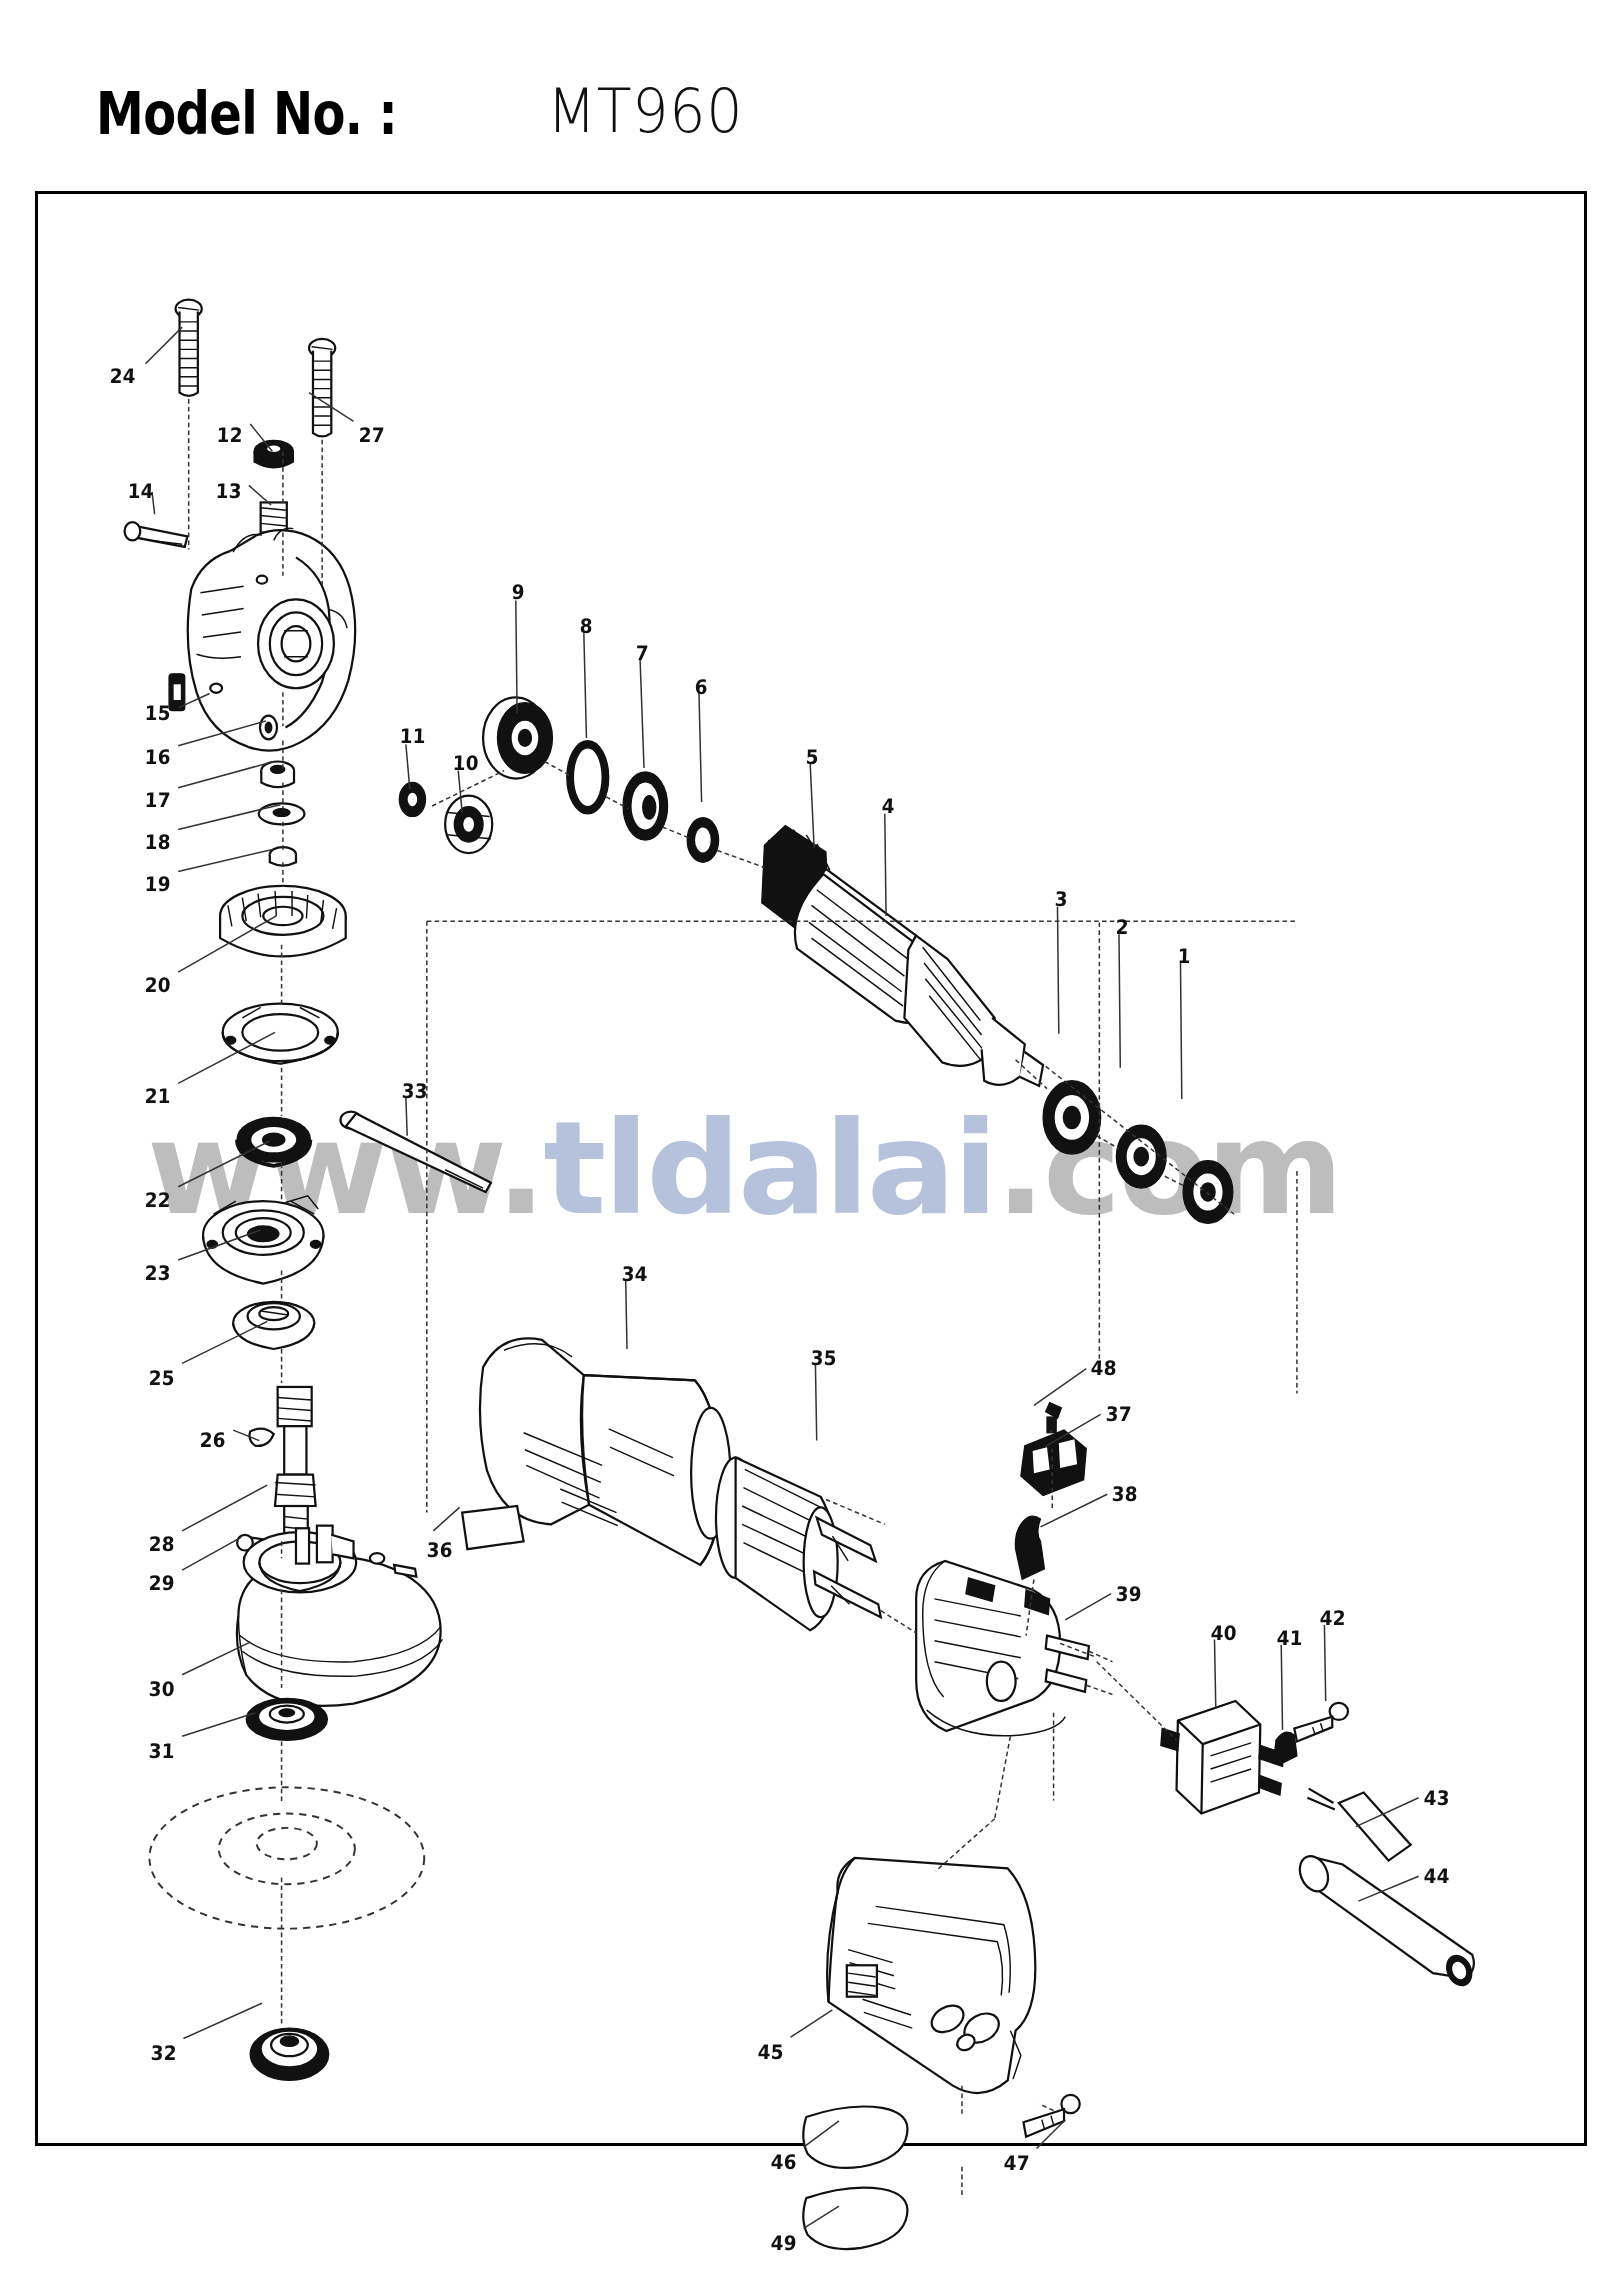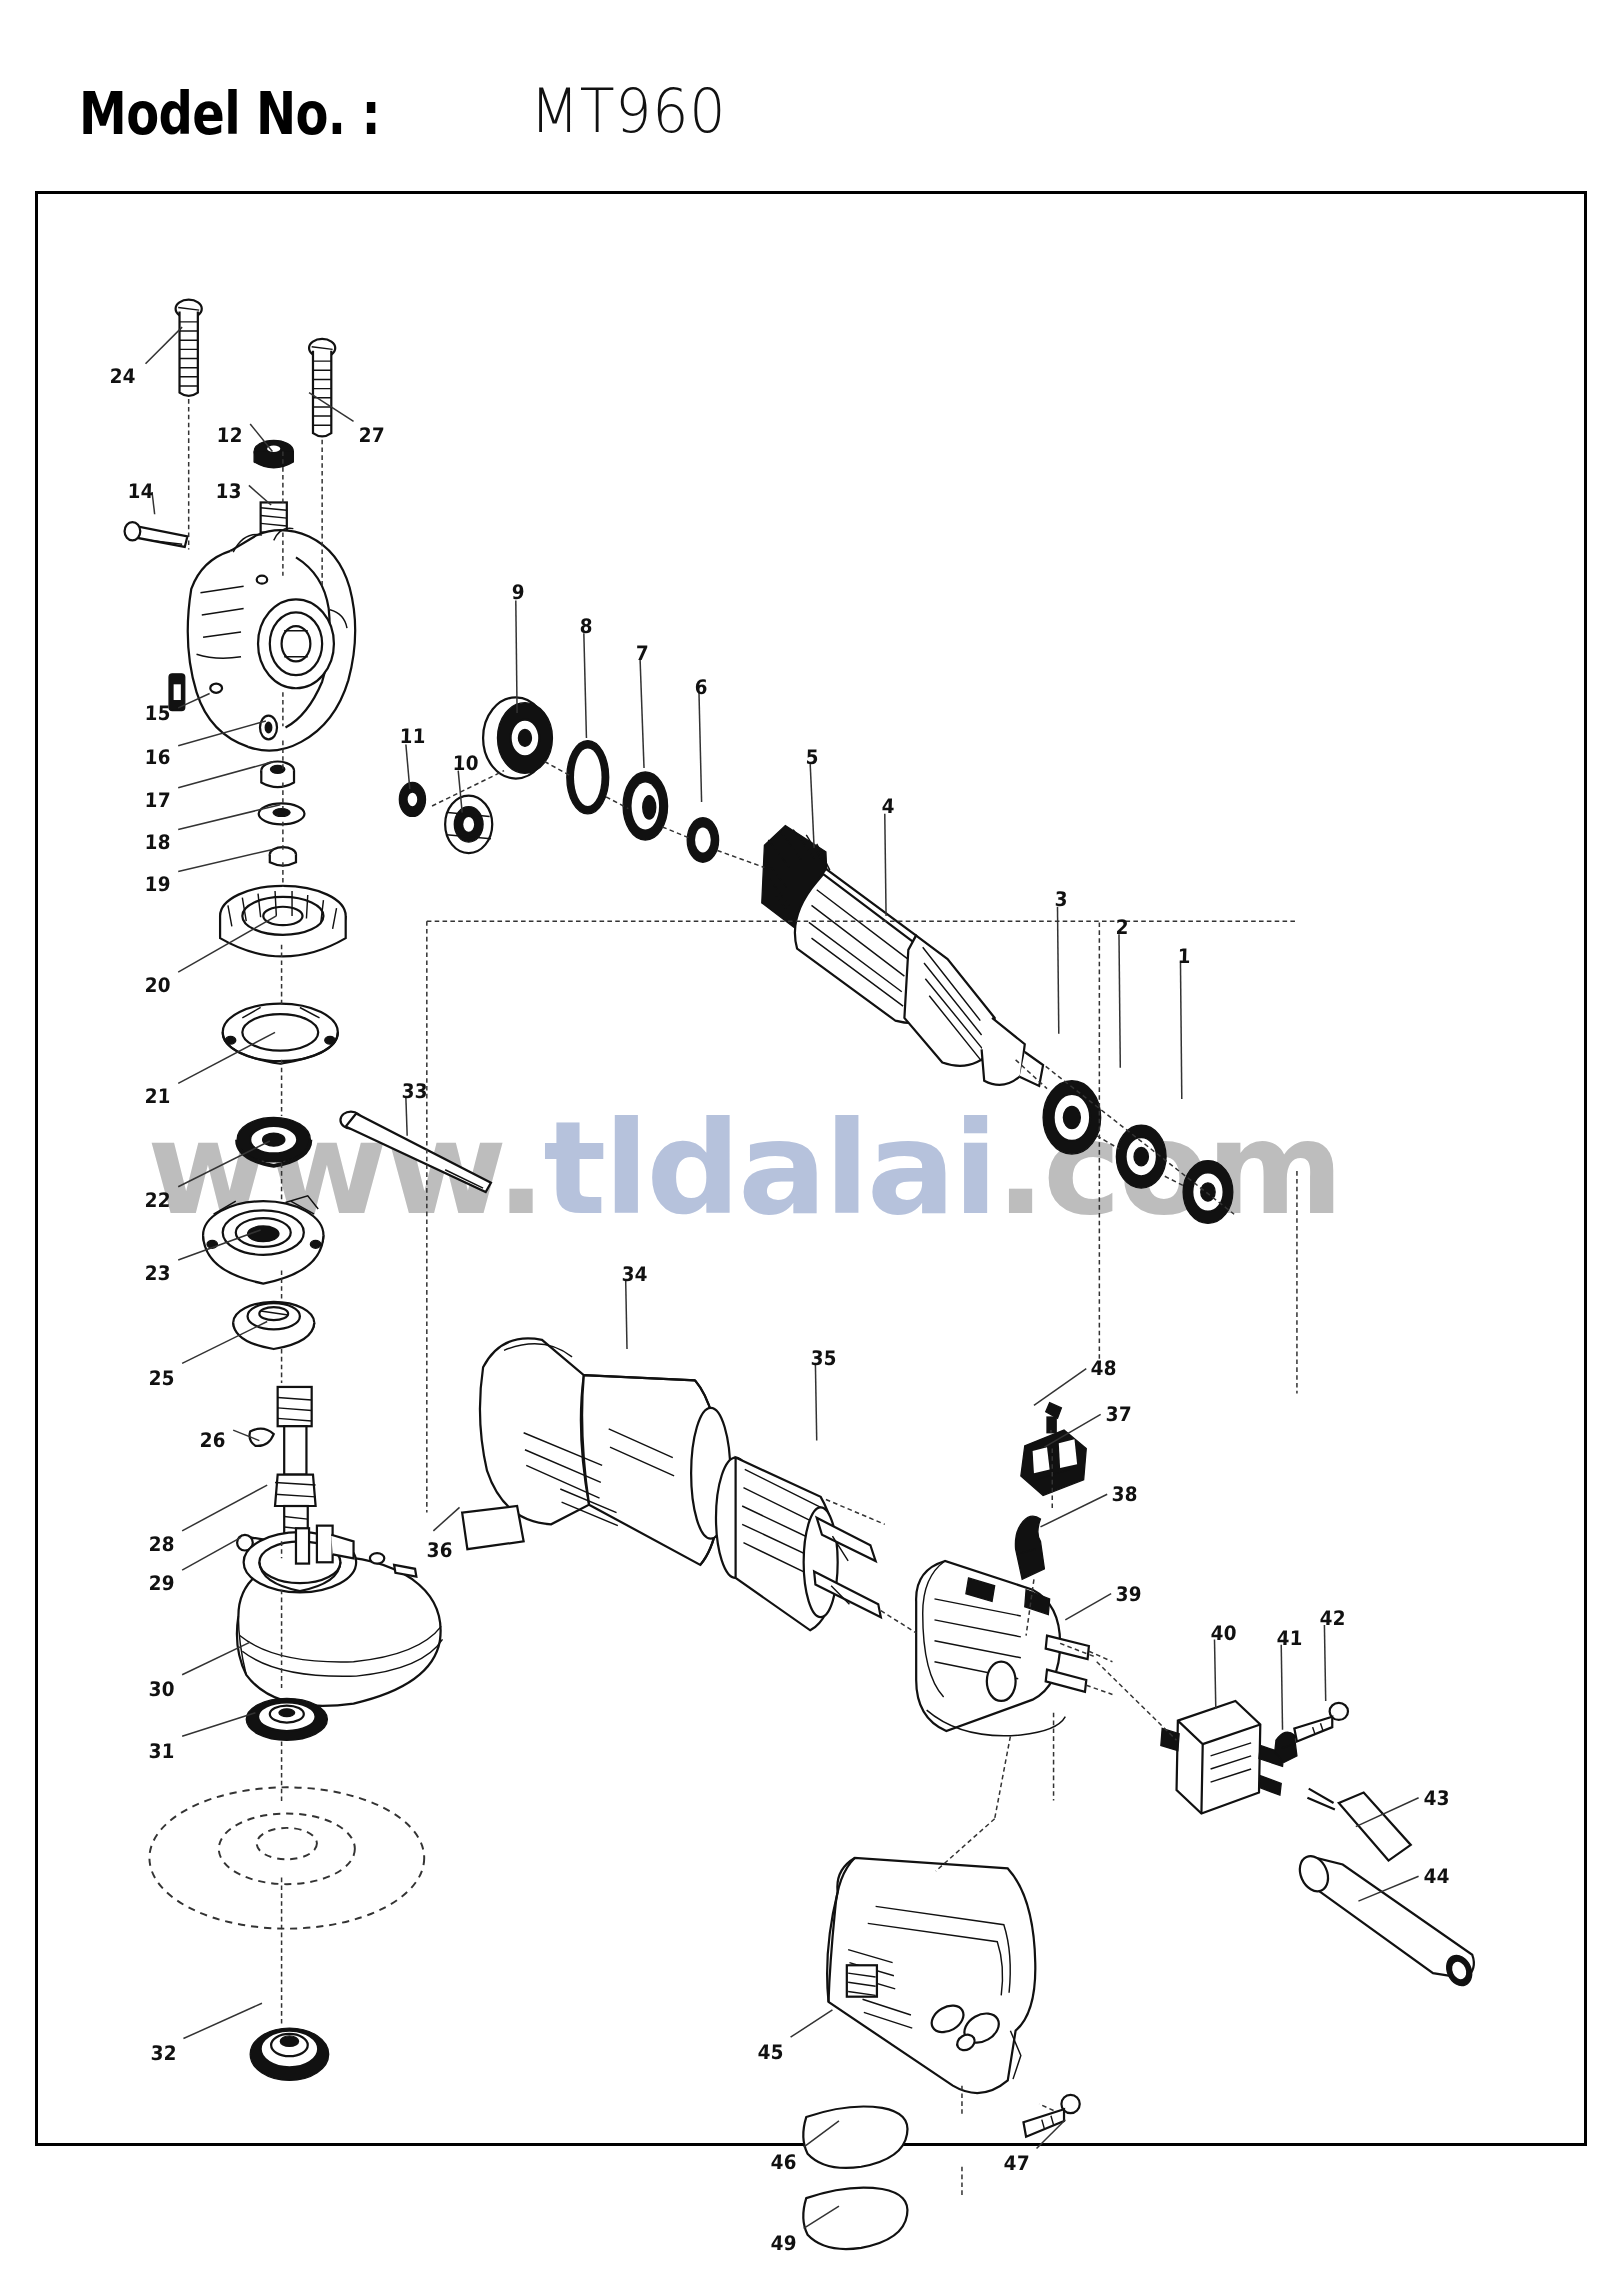--- a/index.html
+++ b/index.html
@@ -3,21 +3,21 @@
 <meta charset="utf-8">
 <title>Exploded Parts Diagram</title>
 <style>
   html,body{margin:0;padding:0;background:#fff;}
   body{
     width:1623px;height:2295px;position:relative;overflow:hidden;
     font-family:"Liberation Sans","DejaVu Sans",sans-serif;
     -webkit-font-smoothing:antialiased;
   }
   
-  #header{position:absolute;left:0;top:39px;width:1552px;height:85px;}
+  #header{position:absolute;left:17px;top:39px;width:1552px;height:85px;}
   #title-model{
     position:absolute;left:79px;top:41px;
     font-family:"DejaVu Sans Condensed","Liberation Sans",sans-serif;
     font-weight:bold;font-size:58px;letter-spacing:-0.7px;color:#000;
     white-space:nowrap;transform:scaleX(.92);transform-origin:left top;
   }
   #title-value{
     position:absolute;left:530px;top:37px;
     font-family:"DejaVu Sans","Liberation Sans",sans-serif;
     font-weight:300;font-size:60px;letter-spacing:0.7px;color:#111;

